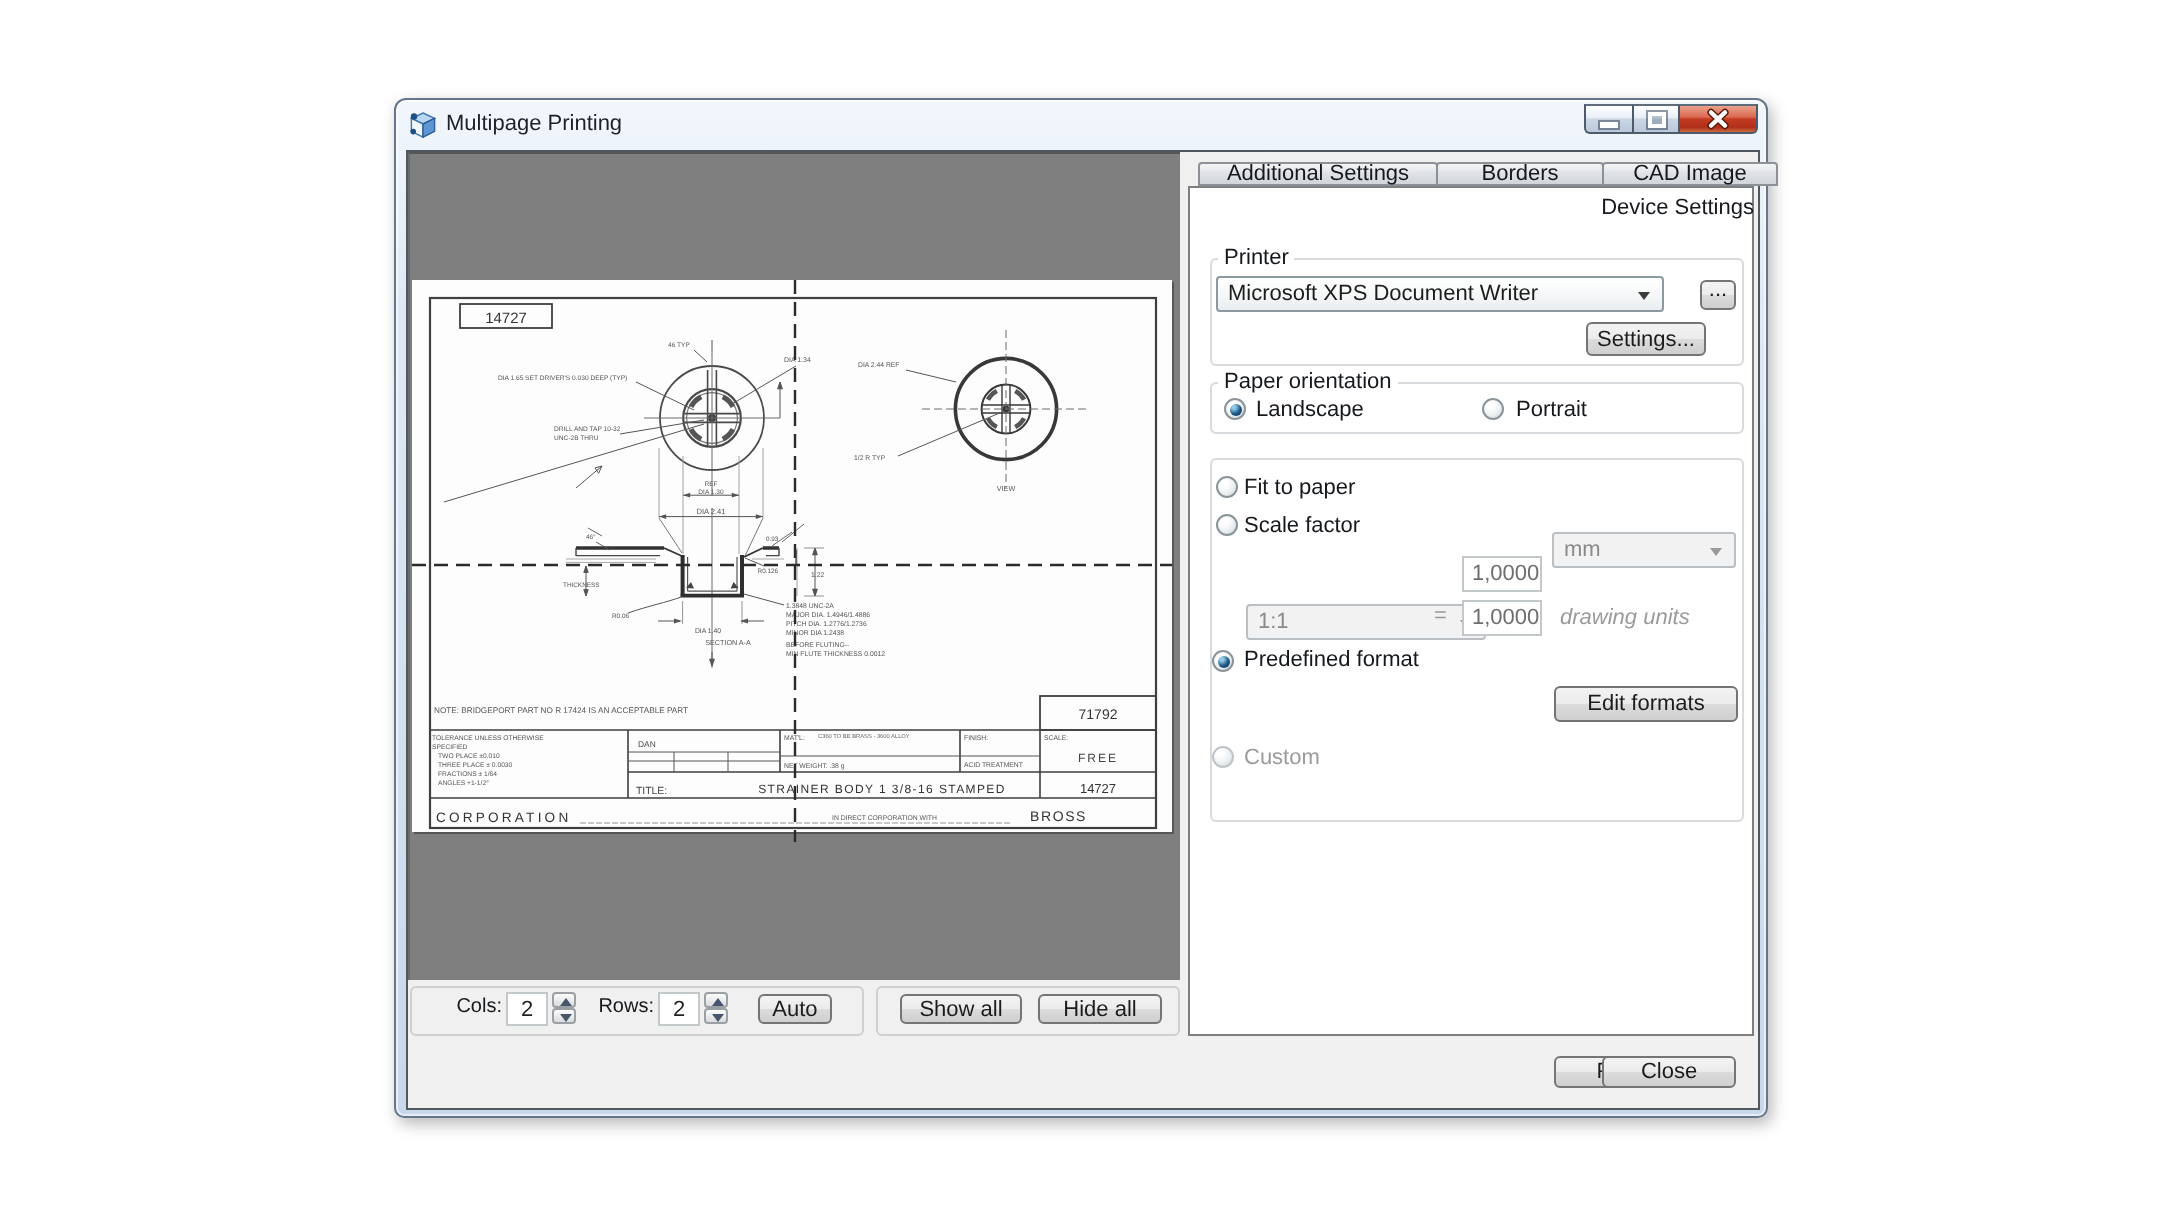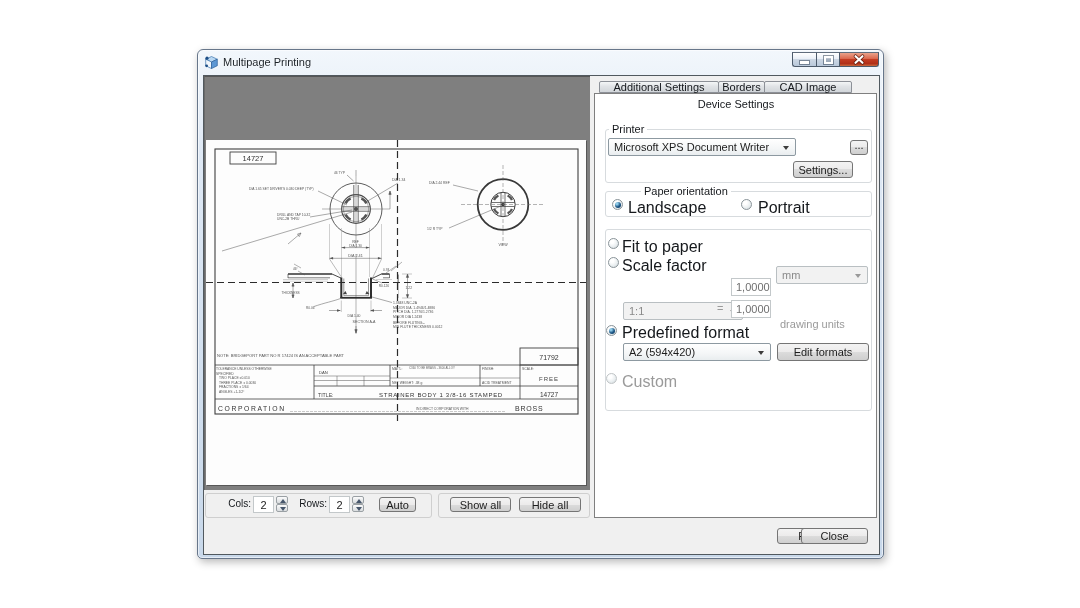--- a/index.html
+++ b/index.html
@@ -21,49 +21,49 @@
 .cap.max { width:23px; border-right:none;
   background:linear-gradient(#ffffff 0%, #e9eff7 45%, #ccd7e4 50%, #b9c8da 100%); }
 .cap.cls { width:39.5px; border-radius:0 0 3px 0;
   background:linear-gradient(#e9a28b 0%, #db6a51 42%, #c33c22 50%, #b02f18 82%, #c96b3f 100%); }
 .glyph-min { position:absolute; left:7px; top:8px; width:9px; height:3px; background:#fff; box-shadow:0 0 0 1px rgba(40,55,75,.5); }
 .glyph-max { position:absolute; left:7px; top:3px; width:9px; height:8px; border:2px solid #fff; box-shadow:0 0 0 1px rgba(40,55,75,.5); background:rgba(40,55,75,.25); }
 
 #client { position:absolute; left:5px; top:25px; width:677px; height:480px; background:#f0f0f0; border:1px solid #51595f; }
 
 #preview { position:absolute; left:0; top:0; width:386px; height:414px; background:#7f7f7f; border-top:1px solid #565656; border-left:1px solid #6a6a6a; }
-#sheet { position:absolute; left:2px; top:64px; width:380px; height:345px; background:#fdfdfd; box-shadow:1px 1px 0 rgba(60,60,60,.6);padding-left:37px; }
+#sheet { position:absolute; left:2px; top:64px; width:380px; height:276px; background:#fdfdfd; box-shadow:1px 1px 0 rgba(60,60,60,.6);padding-left:37px; }
 
 #tabs { position:absolute; left:395px; top:5px; height:11.5px; display:flex; }
 .tab { height:11.5px; border:1px solid #8c9097; border-radius:2px 2px 0 0; margin-right:-1px;
   background:linear-gradient(#f4f6f7, #e0e3e6 45%, #d2d6da 100%);
   font-size:11px; line-height:11px; text-align:center; color:#15181c; }
 #page { position:absolute; left:390px; top:17px; width:283px; height:425px; background:#ffffff; border:1px solid #7f7f7f; }
-.devtab { position:absolute; left:391px; top:22px; width:282px; text-align:center; font-size:11px; color:#15181c; }
+.devtab { position:absolute; left:391px; top:22px; width:282px; text-align:right; font-size:11px; color:#15181c; }
 
 .groupbox { position:absolute; border:1px solid #d7dbde; border-radius:3px; }
 .grouplabel { position:absolute; font-size:11px; color:#15181c; background:#fff; padding:0 3px; }
 .btn { position:absolute; border:1px solid #757575; border-radius:3px;
   background:linear-gradient(#f3f3f3 0%, #ecebeb 50%, #dcdcdc 50%, #cfcfcf 100%);
   font-size:11px; color:#1c1c1c; text-align:center; }
 .combo { position:absolute; border:1px solid #8d99a1; border-radius:2px;
   background:linear-gradient(#ffffff 0%, #f4f6f7 60%, #e9edef 100%);
   font-size:11px; color:#1c1c1c; }
 .combo .ct { position:absolute; left:5px; top:2px; }
 .combo .arr { position:absolute; right:6px; top:7px; width:0; height:0; border-left:3.5px solid transparent; border-right:3.5px solid transparent; border-top:4px solid #3c3c3c; }
 .combo.dis { background:#f2f2f2; border-color:#b9bfc2; color:#8a8a8a; }
 .combo.dis .arr { border-top-color:#9a9a9a; }
 .tbox { position:absolute; border:1px solid #c3c8ca; background:#fff; font-size:11px; color:#6f6f6f; }
 .tbox .ct { position:absolute; left:4px; top:2px; }
 .radio { position:absolute; width:11px; height:11px; border-radius:50%;
   border:1px solid #8a9499; background:radial-gradient(circle at 35% 30%, #ffffff 20%, #e9eef0 60%, #c9d1d4 100%); }
 .radio .dot { position:absolute; left:1.5px; top:1.5px; width:6.5px; height:6.5px; border-radius:50%;
   background:radial-gradient(circle at 32% 28%, #8ecbe8 15%, #1d5685 55%, #0e3a5f 100%); }
 .radio.dis { border-color:#c0c4c6; }
-.rlabel { position:absolute; font-size:16px; color:#15181c; }
+.rlabel { position:absolute; font-size:11px; color:#15181c; }
 .rlabel.dis { color:#9a9a9a; }
 .flabel { position:absolute; font-size:11px; color:#15181c; }
 .glabel { position:absolute; font-size:11px; color:#9a9a9a; }
 
 .spin { position:absolute; width:12px; height:17px; }
 .spin .up, .spin .dn { position:absolute; left:0; width:12px; height:8px; border:1px solid #9aa0a4; border-radius:2px;
   background:linear-gradient(#fcfcfc, #e8eaeb 55%, #dadddf 100%); }
 .spin .up { top:0; } .spin .dn { top:8px; }
 .spin i { position:absolute; left:2.5px; width:0; height:0; border-left:3px solid transparent; border-right:3px solid transparent; }
 .spin .up i { top:2px; border-bottom:4px solid #47566b; }
@@ -244,37 +244,37 @@
       <text x="210" y="270" font-size="3.4" fill="#555">IN DIRECT CORPORATION WITH</text>
       <text x="309" y="270.5" font-size="7" fill="#333" letter-spacing="0.8">BROSS</text>
 
       <path d="M191.5 0 V281" stroke="#2b2b2b" stroke-width="1.2" stroke-dasharray="7 4"></path>
       <path d="M0 142.5 H380" stroke="#2b2b2b" stroke-width="1.2" stroke-dasharray="7 4"></path>
     </svg>
     </div>
 
     <div id="tabs">
       <div class="tab" style="width:120px">Additional Settings</div>
-      <div class="tab" style="width:47px">Borders</div>
+      <div class="tab" style="width:84px">Borders</div>
       <div class="tab" style="width:88px">CAD Image</div>
     </div>
     <div id="page"></div>
     <div class="devtab">Device Settings</div>
 
     <div class="groupbox" style="left:401px; top:53px; width:267px; height:54px;"></div>
     <div class="grouplabel" style="left:405px; top:47px;">Printer</div>
-    <div class="combo" style="left:404px; top:62px; width:188px; height:18px;">
+    <div class="combo" style="left:404px; top:62px; width:224px; height:18px;">
         <span class="ct">Microsoft XPS Document Writer</span>
         <span class="arr"></span>
       </div>
     <div class="btn" style="left:646px; top:64px; width:18px; height:15px; line-height:9px;">...</div>
     <div class="btn" style="left:589px; top:85px; width:60px; height:17px; line-height:16px;">Settings...</div>
 
     <div class="groupbox" style="left:401px; top:115px; width:267px; height:26px;"></div>
-    <div class="grouplabel" style="left:405px; top:109px;margin-left:32px;">Paper orientation</div>
+    <div class="grouplabel" style="left:405px; top:109px;">Paper orientation</div>
     <div class="radio" style="left:408px; top:123px;">
         <div class="dot"></div>
       </div>
     <div class="rlabel" style="left:424px; top:123px;">Landscape</div>
     <div class="radio" style="left:537px; top:123px;"></div>
     <div class="rlabel" style="left:554px; top:123px;">Portrait</div>
 
     <div class="groupbox" style="left:401px; top:153px; width:267px; height:182px;"></div>
     <div class="radio" style="left:404px; top:162px;"></div>
     <div class="rlabel" style="left:418px; top:162px;">Fit to paper</div>
@@ -288,29 +288,25 @@
         <span class="ct">1,0000</span>
       </div>
     <div class="combo dis" style="left:572px; top:190px; width:92px; height:18px;">
         <span class="ct">mm</span>
         <span class="arr"></span>
       </div>
     <div class="glabel" style="left:513px; top:226px;">=</div>
     <div class="tbox" style="left:527px; top:224px; width:40px; height:18px;">
         <span class="ct">1,0000</span>
       </div>
-    <div class="glabel" style="left:576px; top:242px;">drawing units</div>
+    <div class="glabel" style="left:576px; top:227px;font-style:italic;">drawing units</div>
     <div class="radio" style="left:402px; top:249px;">
         <div class="dot"></div>
       </div>
     <div class="rlabel" style="left:418px; top:248px;">Predefined format</div>
-    <div class="combo" style="left:419px; top:267px; width:148px; height:18px;">
-        <span class="ct">A2 (594x420)</span>
-        <span class="arr"></span>
-      </div>
     <div class="btn" style="left:573px; top:267px; width:92px; height:18px; line-height:17px;">Edit formats</div>
     <div class="radio dis" style="left:402px; top:297px;"></div>
     <div class="rlabel dis" style="left:418px; top:297px;">Custom</div>
 
     <div class="groupbox" style="left:1px; top:417px; width:227px; height:25px; border-color:#cfcfcf; background:#f0f0f0;"></div>
     <div class="groupbox" style="left:234px; top:417px; width:152px; height:25px; border-color:#cfcfcf; background:#f0f0f0;"></div>
     <div class="flabel" style="left:14px; top:422px; width:33px; text-align:right; font-size:10px;">Cols:</div>
     <div class="tbox" style="left:49px; top:420px; width:21px; height:17px; color:#222; text-align:center;">
         <span class="ct" style="left:0;width:100%;">2</span>
       </div>

